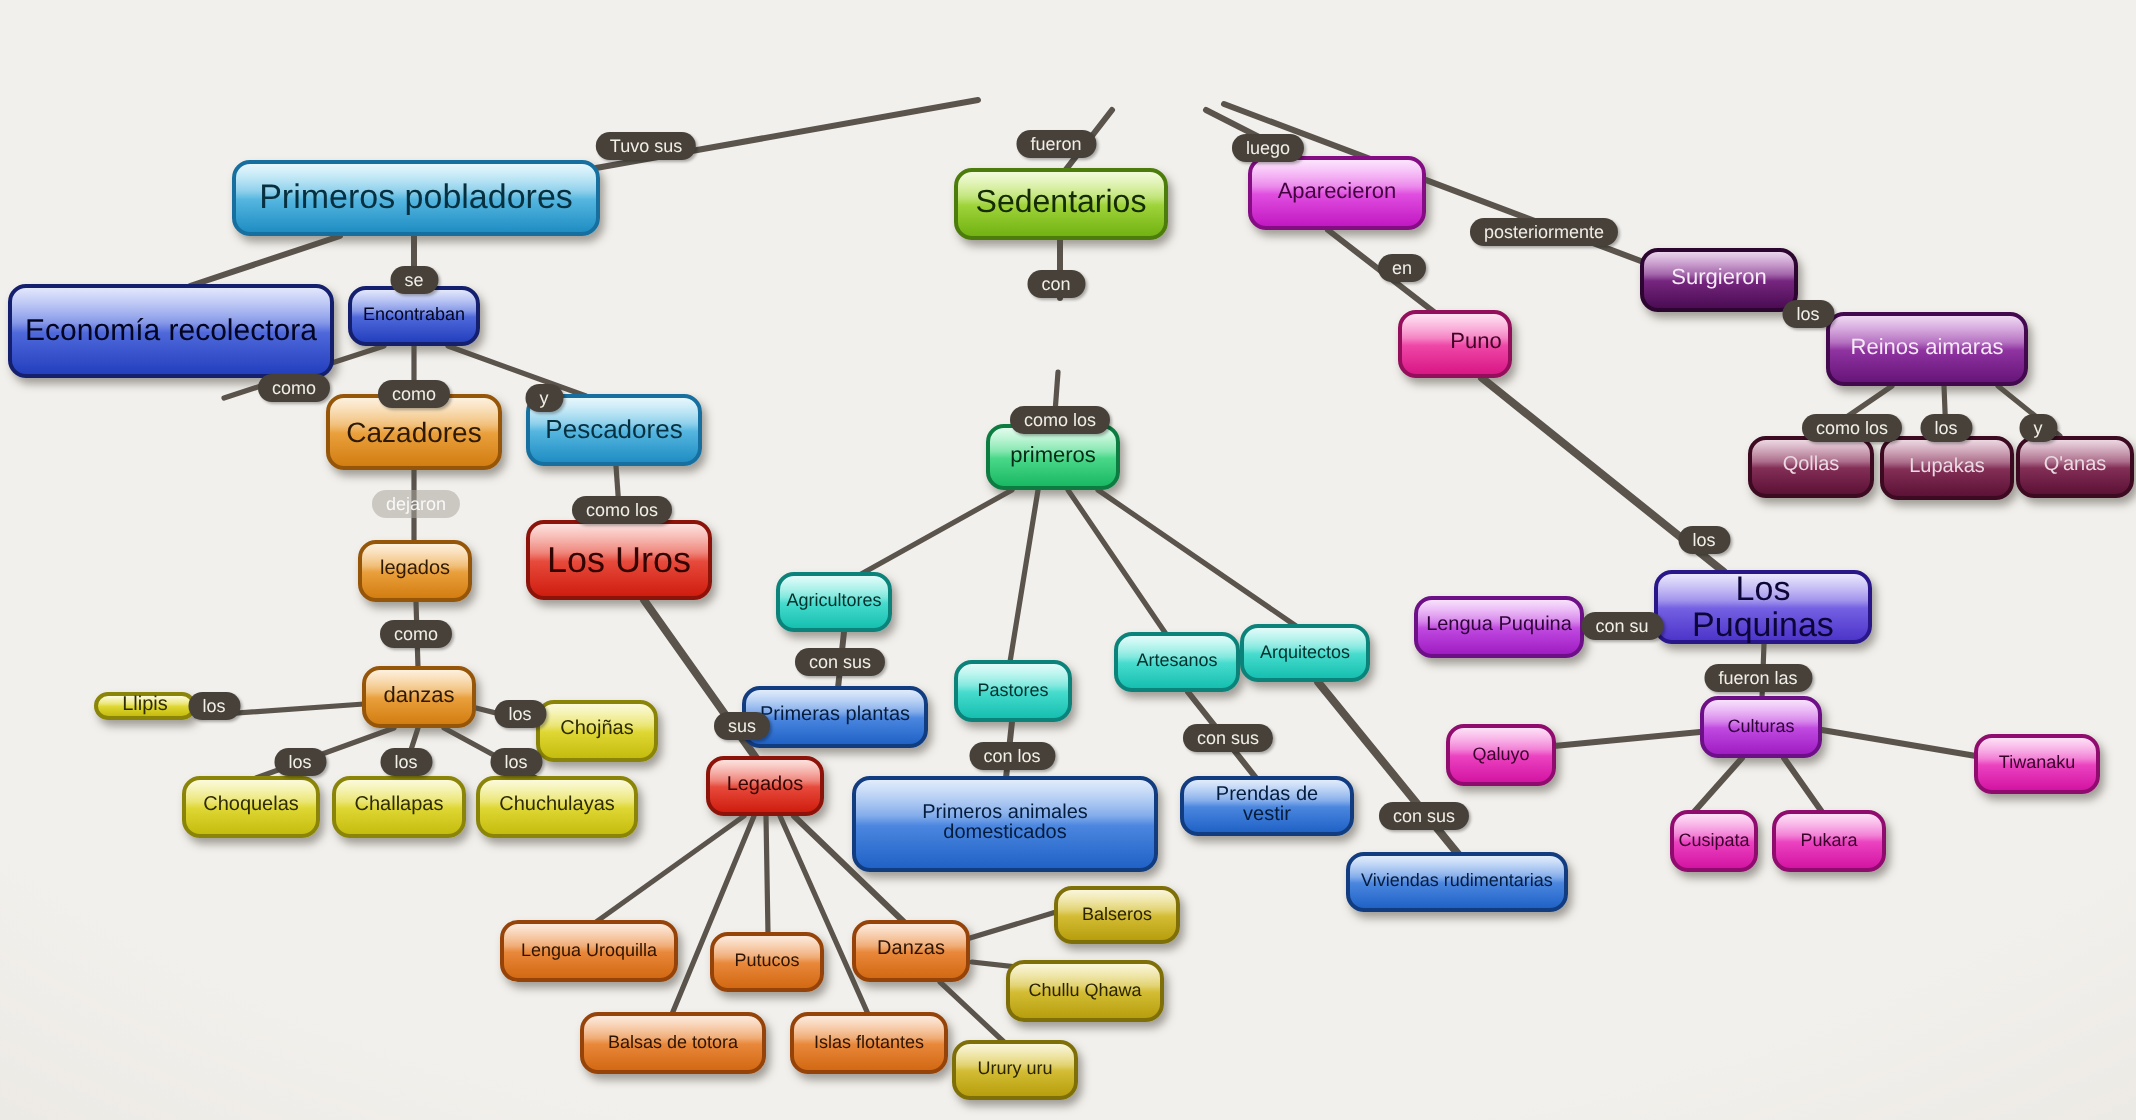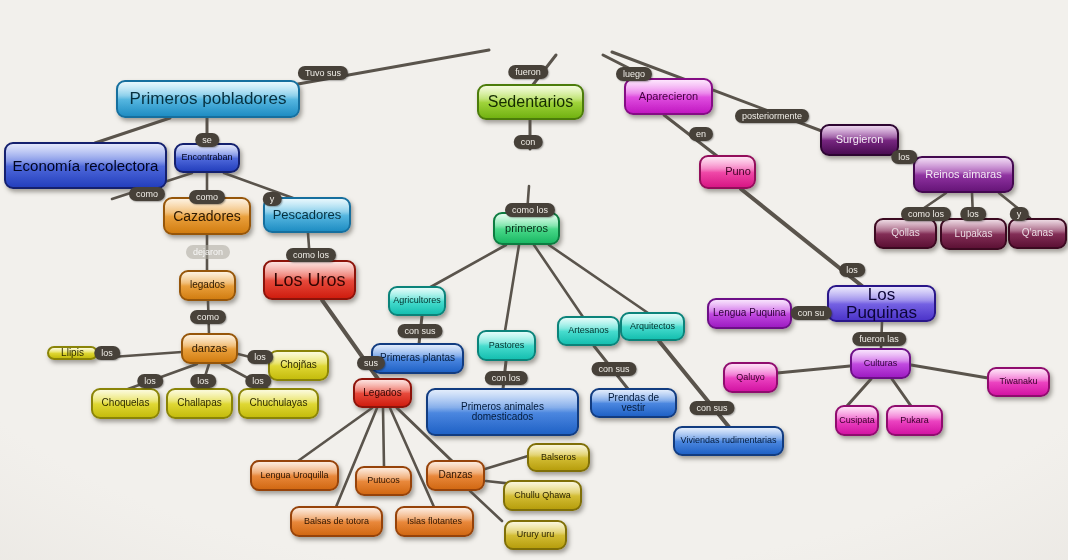--- a/index.html
+++ b/index.html
@@ -205,21 +205,21 @@
     </div>
     <div class="node" style="left: 503px; top: 480px; width: 79px; height: 31px; font-size: 9px; background-image: linear-gradient(rgba(255, 255, 255, 0.78) 0%, rgba(255, 255, 255, 0.28) 40%, rgba(255, 255, 255, 0) 52%, rgba(0, 0, 0, 0.06) 100%), linear-gradient(rgb(230, 212, 94) 0%, rgb(194, 168, 14) 100%); border-color: rgb(127, 111, 8); color: rgb(43, 36, 1);">
       <span>Chullu Qhawa</span>
     </div>
     <div class="node" style="left: 290px; top: 506px; width: 93px; height: 31px; font-size: 9px; background-image: linear-gradient(rgba(255, 255, 255, 0.78) 0%, rgba(255, 255, 255, 0.28) 40%, rgba(255, 255, 255, 0) 52%, rgba(0, 0, 0, 0.06) 100%), linear-gradient(rgb(243, 163, 101) 0%, rgb(223, 111, 20) 100%); border-color: rgb(150, 67, 10); color: rgb(46, 21, 2);">
       <span>Balsas de totora</span>
     </div>
     <div class="node" style="left: 395px; top: 506px; width: 79px; height: 31px; font-size: 9px; background-image: linear-gradient(rgba(255, 255, 255, 0.78) 0%, rgba(255, 255, 255, 0.28) 40%, rgba(255, 255, 255, 0) 52%, rgba(0, 0, 0, 0.06) 100%), linear-gradient(rgb(243, 163, 101) 0%, rgb(223, 111, 20) 100%); border-color: rgb(150, 67, 10); color: rgb(46, 21, 2);">
       <span>Islas flotantes</span>
     </div>
-    <div class="node" style="left: 476px; top: 520px; width: 63px; height: 30px; font-size: 9px; background-image: linear-gradient(rgba(255, 255, 255, 0.78) 0%, rgba(255, 255, 255, 0.28) 40%, rgba(255, 255, 255, 0) 52%, rgba(0, 0, 0, 0.06) 100%), linear-gradient(rgb(230, 212, 94) 0%, rgb(194, 168, 14) 100%); border-color: rgb(127, 111, 8); color: rgb(43, 36, 1); margin-left: 28px;">
+    <div class="node" style="left: 476px; top: 520px; width: 63px; height: 30px; font-size: 9px; background-image: linear-gradient(rgba(255, 255, 255, 0.78) 0%, rgba(255, 255, 255, 0.28) 40%, rgba(255, 255, 255, 0) 52%, rgba(0, 0, 0, 0.06) 100%), linear-gradient(rgb(230, 212, 94) 0%, rgb(194, 168, 14) 100%); border-color: rgb(127, 111, 8); color: rgb(43, 36, 1);">
       <span>Urury uru</span>
     </div>
     <div class="pill" style="left: 323px; top: 73px;">Tuvo sus</div>
     <div class="pill" style="left: 528px; top: 72px;">fueron</div>
     <div class="pill" style="left: 634px; top: 74px;">luego</div>
     <div class="pill" style="left: 772px; top: 116px;">posteriormente</div>
     <div class="pill" style="left: 207px; top: 140px;">se</div>
     <div class="pill" style="left: 528px; top: 142px;">con</div>
     <div class="pill" style="left: 701px; top: 134px;">en</div>
     <div class="pill" style="left: 904px; top: 157px;">los</div>

